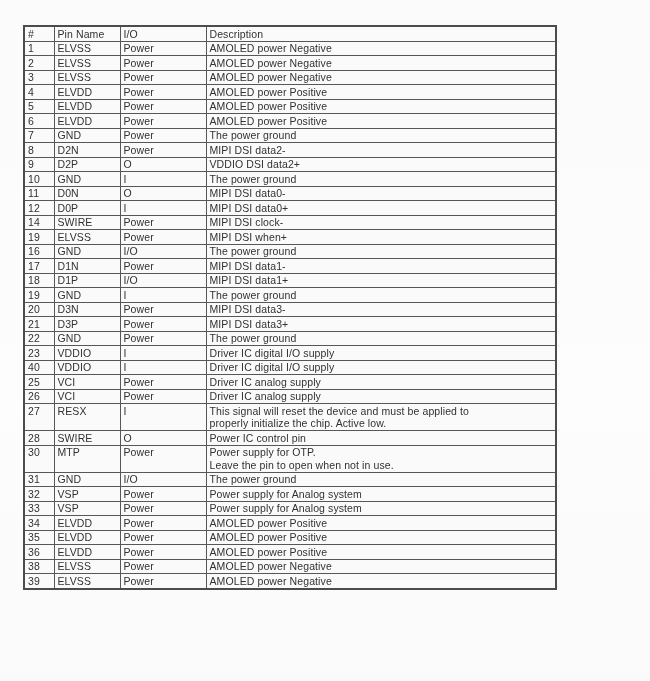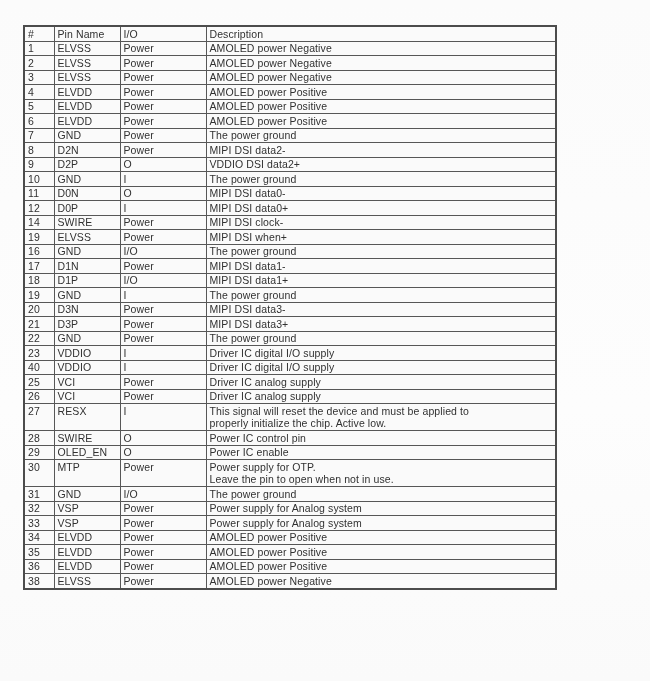--- a/index.html
+++ b/index.html
@@ -286,28 +286,20 @@
         </tr>
         <tr>
           <td>28</td>
           <td>SWIRE</td>
           <td>O</td>
           <td>
             <div class="desc-line">Power IC control pin</div>
           </td>
         </tr>
         <tr>
-          <td>29</td>
-          <td>OLED_EN</td>
-          <td>O</td>
-          <td>
-            <div class="desc-line">Power IC enable</div>
-          </td>
-        </tr>
-        <tr>
           <td>30</td>
           <td>MTP</td>
           <td>Power</td>
           <td>
             <div class="desc-line">Power supply for OTP.</div>
             <div class="desc-line">Leave the pin to open when not in use.</div>
           </td>
         </tr>
         <tr>
           <td>31</td>
@@ -352,20 +344,28 @@
         <tr>
           <td>36</td>
           <td>ELVDD</td>
           <td>Power</td>
           <td>
             <div class="desc-line">AMOLED power Positive</div>
           </td>
         </tr>
         <tr>
           <td>38</td>
+          <td>ELVSS</td>
+          <td>Power</td>
+          <td>
+            <div class="desc-line">AMOLED power Negative</div>
+          </td>
+        </tr>
+        <tr>
+          <td>39</td>
           <td>ELVSS</td>
           <td>Power</td>
           <td>
             <div class="desc-line">AMOLED power Negative</div>
           </td>
         </tr>
       </tbody>
   </table>
 </div>
 

